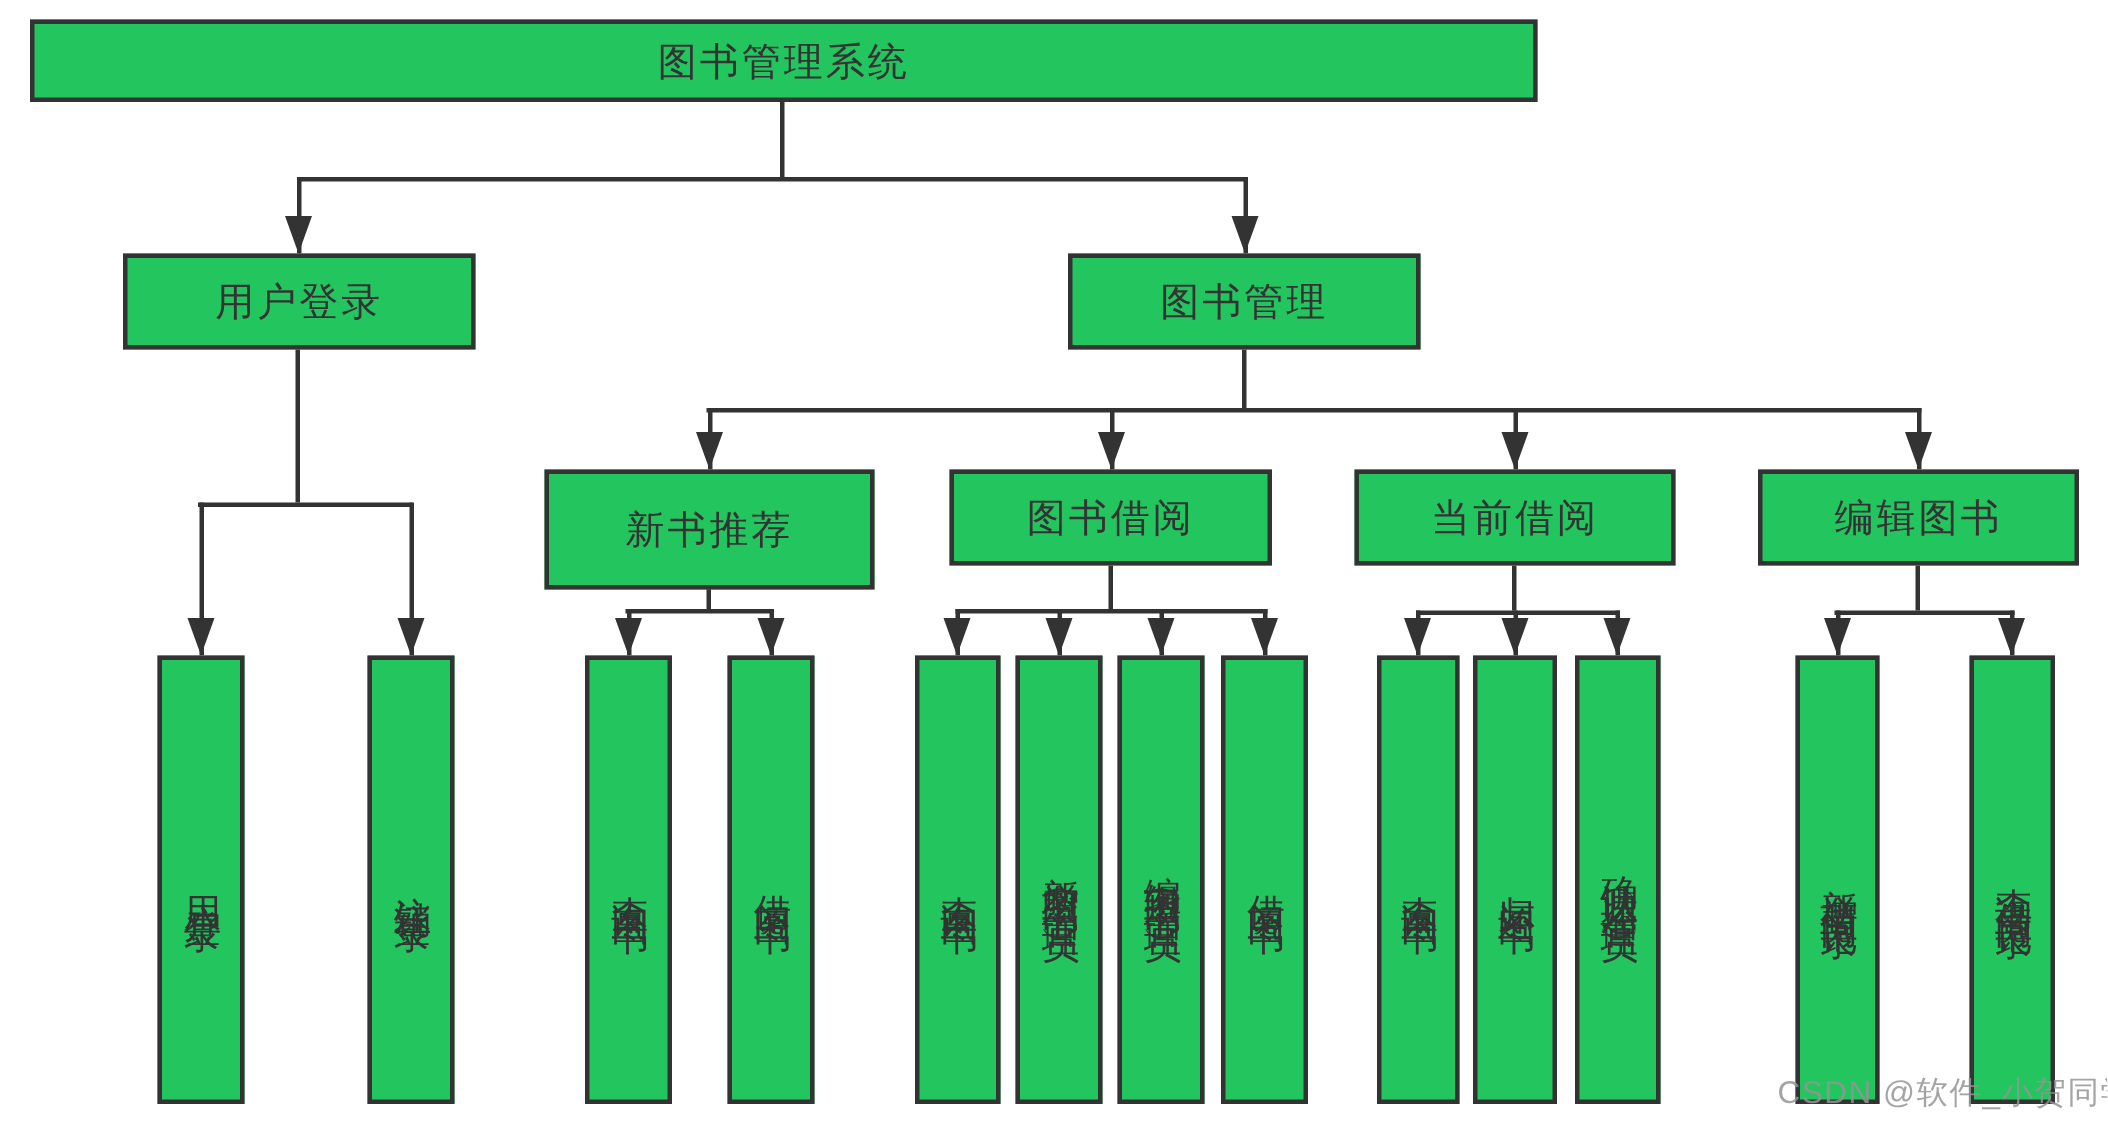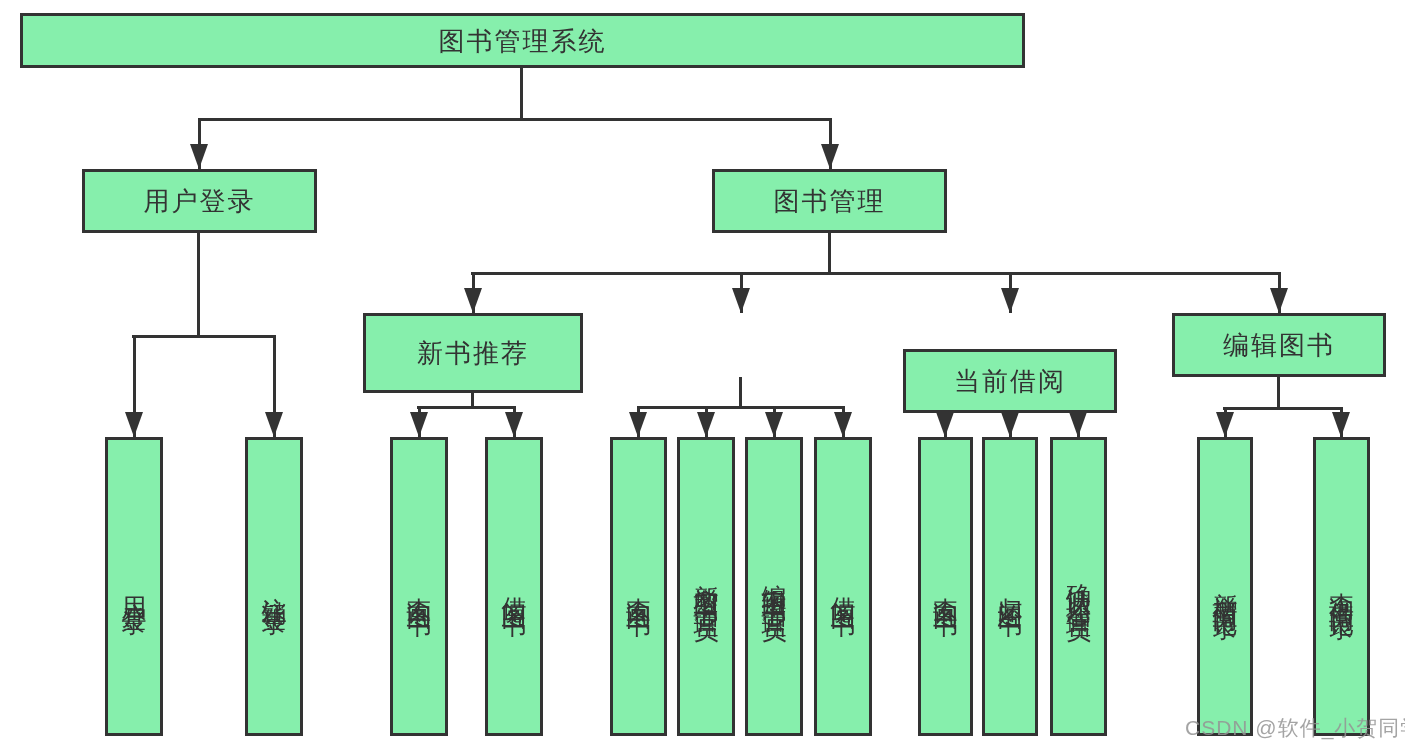--- a/index.html
+++ b/index.html
@@ -3,21 +3,21 @@
 <meta charset="utf-8">
 <style>
   :root { --line:#333333; --text:#333333; }
   * { box-sizing:border-box; margin:0; padding:0; }
   html,body { background:#ffffff; }
   body { font-family:"Liberation Sans","DejaVu Sans",sans-serif; color:var(--text); }
   .canvas { position:relative; width:1405px; height:747px; background:#ffffff; overflow:hidden; }
 
   
   .hbox, .vbox {
-    position:absolute; background:#86efac; border:3px solid var(--line);
+    position:absolute; background:#22c55e; border:3px solid var(--line);
     display:flex; align-items:center; justify-content:center;
   }
   .hbox span { font-size:26px; letter-spacing:2px; line-height:1; white-space:nowrap; }
   .vbox { top:437px; height:299px; }
   .vbox span {
     writing-mode:vertical-rl; text-orientation:mixed;
     font-size:25px; line-height:1; letter-spacing:5px;
   }
 
   
@@ -93,21 +93,24 @@
   <div class="hbox" style="left:82px;top:169px;width:235px;height:64px;">
     <span>用户登录</span>
   </div>
   <div class="hbox" style="left:712px;top:169px;width:235px;height:64px;">
     <span>图书管理</span>
   </div>
 
   <div class="hbox" style="left:363px;top:313px;width:220px;height:80px;">
     <span>新书推荐</span>
   </div>
-  <div class="hbox" style="left:903px;top:313px;width:214px;height:64px;margin-top:36px;">
+  <div class="hbox" style="left:633px;top:313px;width:215px;height:64px;">
+    <span>图书借阅</span>
+  </div>
+  <div class="hbox" style="left:903px;top:313px;width:214px;height:64px;">
     <span>当前借阅</span>
   </div>
   <div class="hbox" style="left:1172px;top:313px;width:214px;height:64px;">
     <span>编辑图书</span>
   </div>
 
   <div class="vbox" style="left:105px;width:58px;">
     <span>用户登录</span>
   </div>
   <div class="vbox" style="left:245px;width:58px;">

